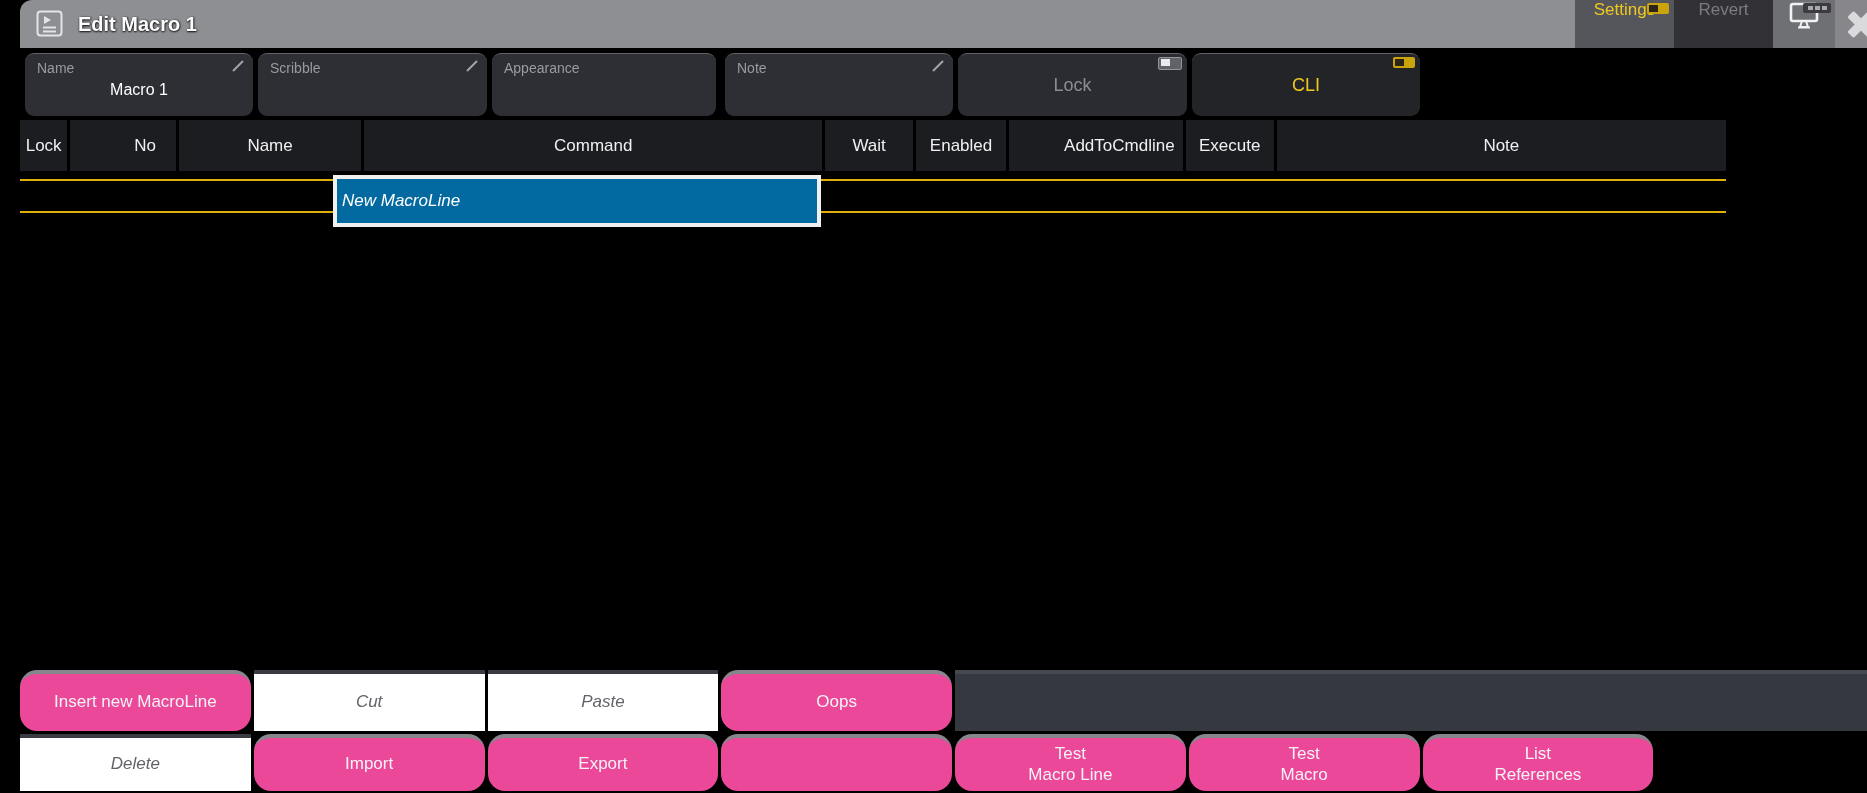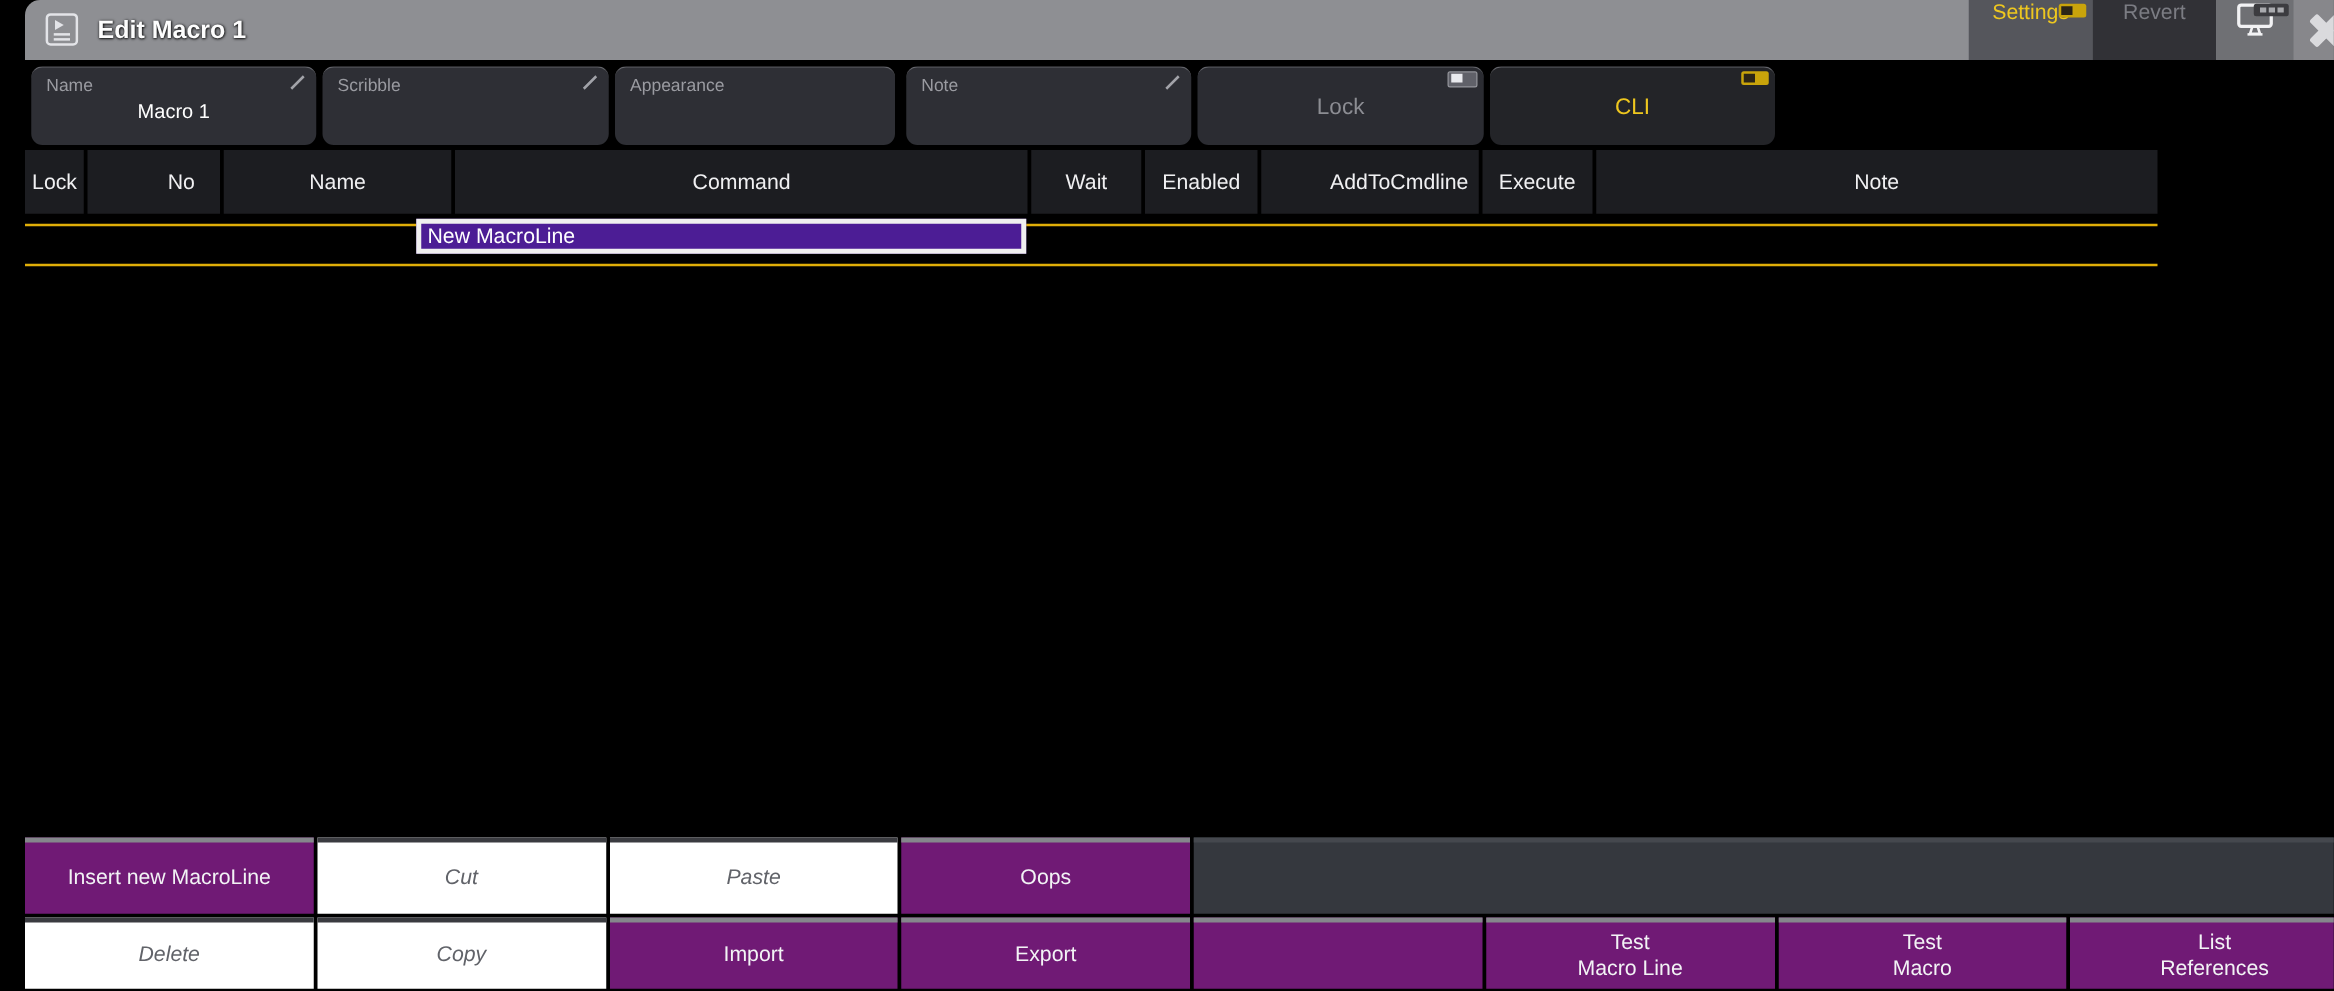--- a/index.html
+++ b/index.html
@@ -44,31 +44,31 @@
            display:flex;align-items:center;justify-content:center;}
 
   
   .theader{position:absolute;left:0;top:120px;width:1706px;height:51px;display:flex;gap:3px;}
   .hcell{background:#1c1d21;color:#f0f0f2;font-size:17px;display:flex;align-items:center;
          justify-content:center;}
   .w-lock{width:50px;} .w-no{width:65px;padding-left:44px;} .w-name{width:193px;} .w-cmd{width:484px;}
   .w-wait{width:93px;} .w-en{width:95px;} .w-add{width:134px;padding-left:47px;} .w-ex{width:93px;} .w-note{width:475px;}
   .yline{position:absolute;left:0;width:1706px;height:2px;background:#e0ae08;}
   .yline1{top:179px;} .yline2{top:211px;}
-  .focus-cell{position:absolute;left:313px;top:175px;width:488px;height:28px;background:#4c1d95;
+  .focus-cell{position:absolute;left:313px;top:175px;width:488px;height:52px;background:#0369a1;
               border:4px solid #f0f0f0;box-sizing:border-box;display:flex;align-items:center;
-              color:#fff;font-size:17px;padding-left:5px;}
+              color:#fff;font-size:17px;padding-left:5px;font-style:italic;}
 
   
   .toolbar{position:absolute;left:0;top:670px;width:1867px;}
   .trow{display:grid;grid-template-columns:repeat(8,1fr);gap:3px;height:61px;margin-bottom:3px;}
   .trow.r2{height:57px;margin-bottom:0;}
   .btn{display:flex;flex-direction:column;align-items:center;justify-content:center;
        font-size:17px;text-align:center;box-sizing:border-box;line-height:1.18;}
-  .btn.en{background:#701a75;border-top:4px solid #85878c;color:#f2f3f5;}
+  .btn.en{background:#ec4899;border-top:4px solid #85878c;color:#f2f3f5;border-radius:17px;}
   .btn.dis{background:#ffffff;border-top:4px solid #3a3b40;color:#616369;font-style:italic;}
   .panel{grid-column:span 4;background:#35383e;border-top:4px solid #45484e;box-sizing:border-box;}
 </style>
 </head>
 <body>
 
 <div class="page">
 
   <div class="titlebar">
     <span class="macro-icon">
@@ -175,21 +175,20 @@
   <div class="toolbar">
     <div class="trow">
       <div class="btn en">Insert new MacroLine</div>
       <div class="btn dis">Cut</div>
       <div class="btn dis">Paste</div>
       <div class="btn en">Oops</div>
       <div class="panel"></div>
     </div>
     <div class="trow r2">
       <div class="btn dis">Delete</div>
-      <div class="btn dis">Copy</div>
       <div class="btn en">Import</div>
       <div class="btn en">Export</div>
       <div class="btn en"></div>
       <div class="btn en">
         <span>Test</span>
         <span>Macro Line</span>
       </div>
       <div class="btn en">
         <span>Test</span>
         <span>Macro</span>

